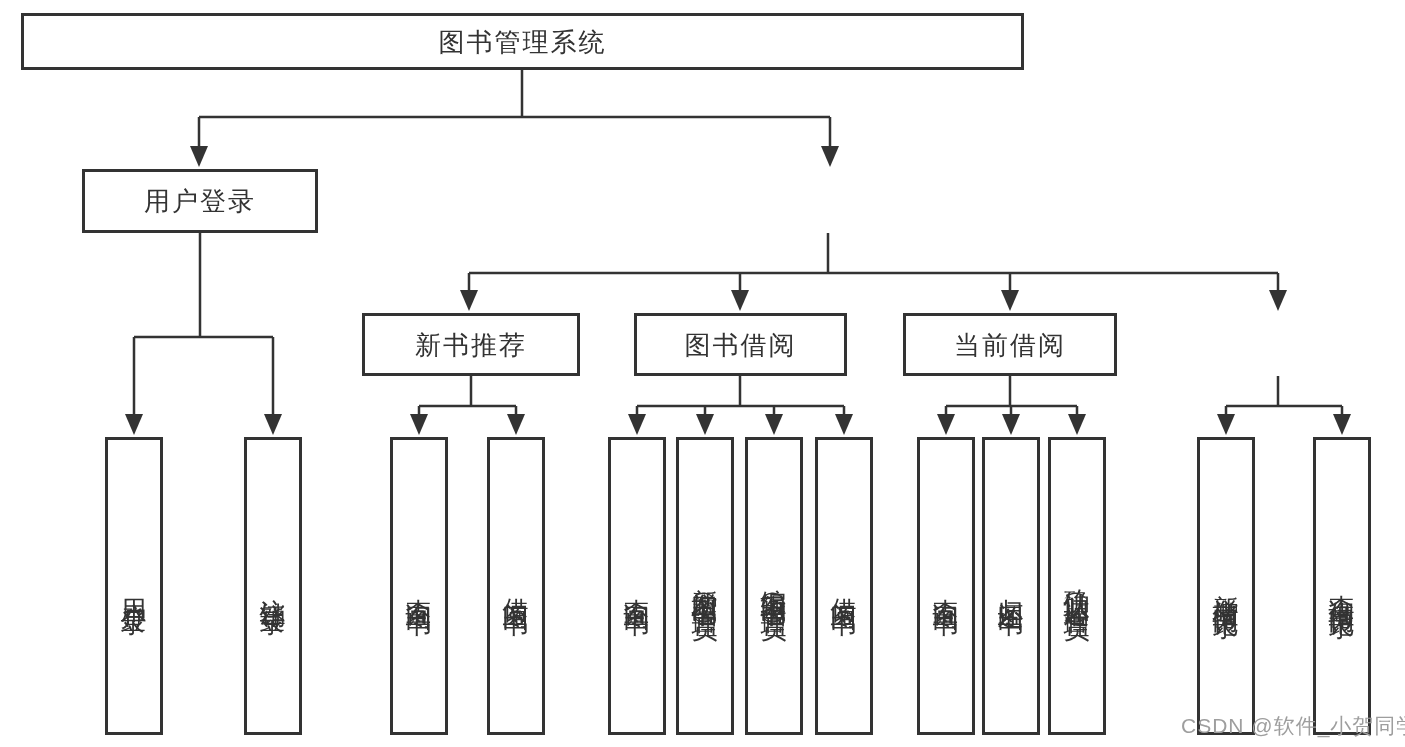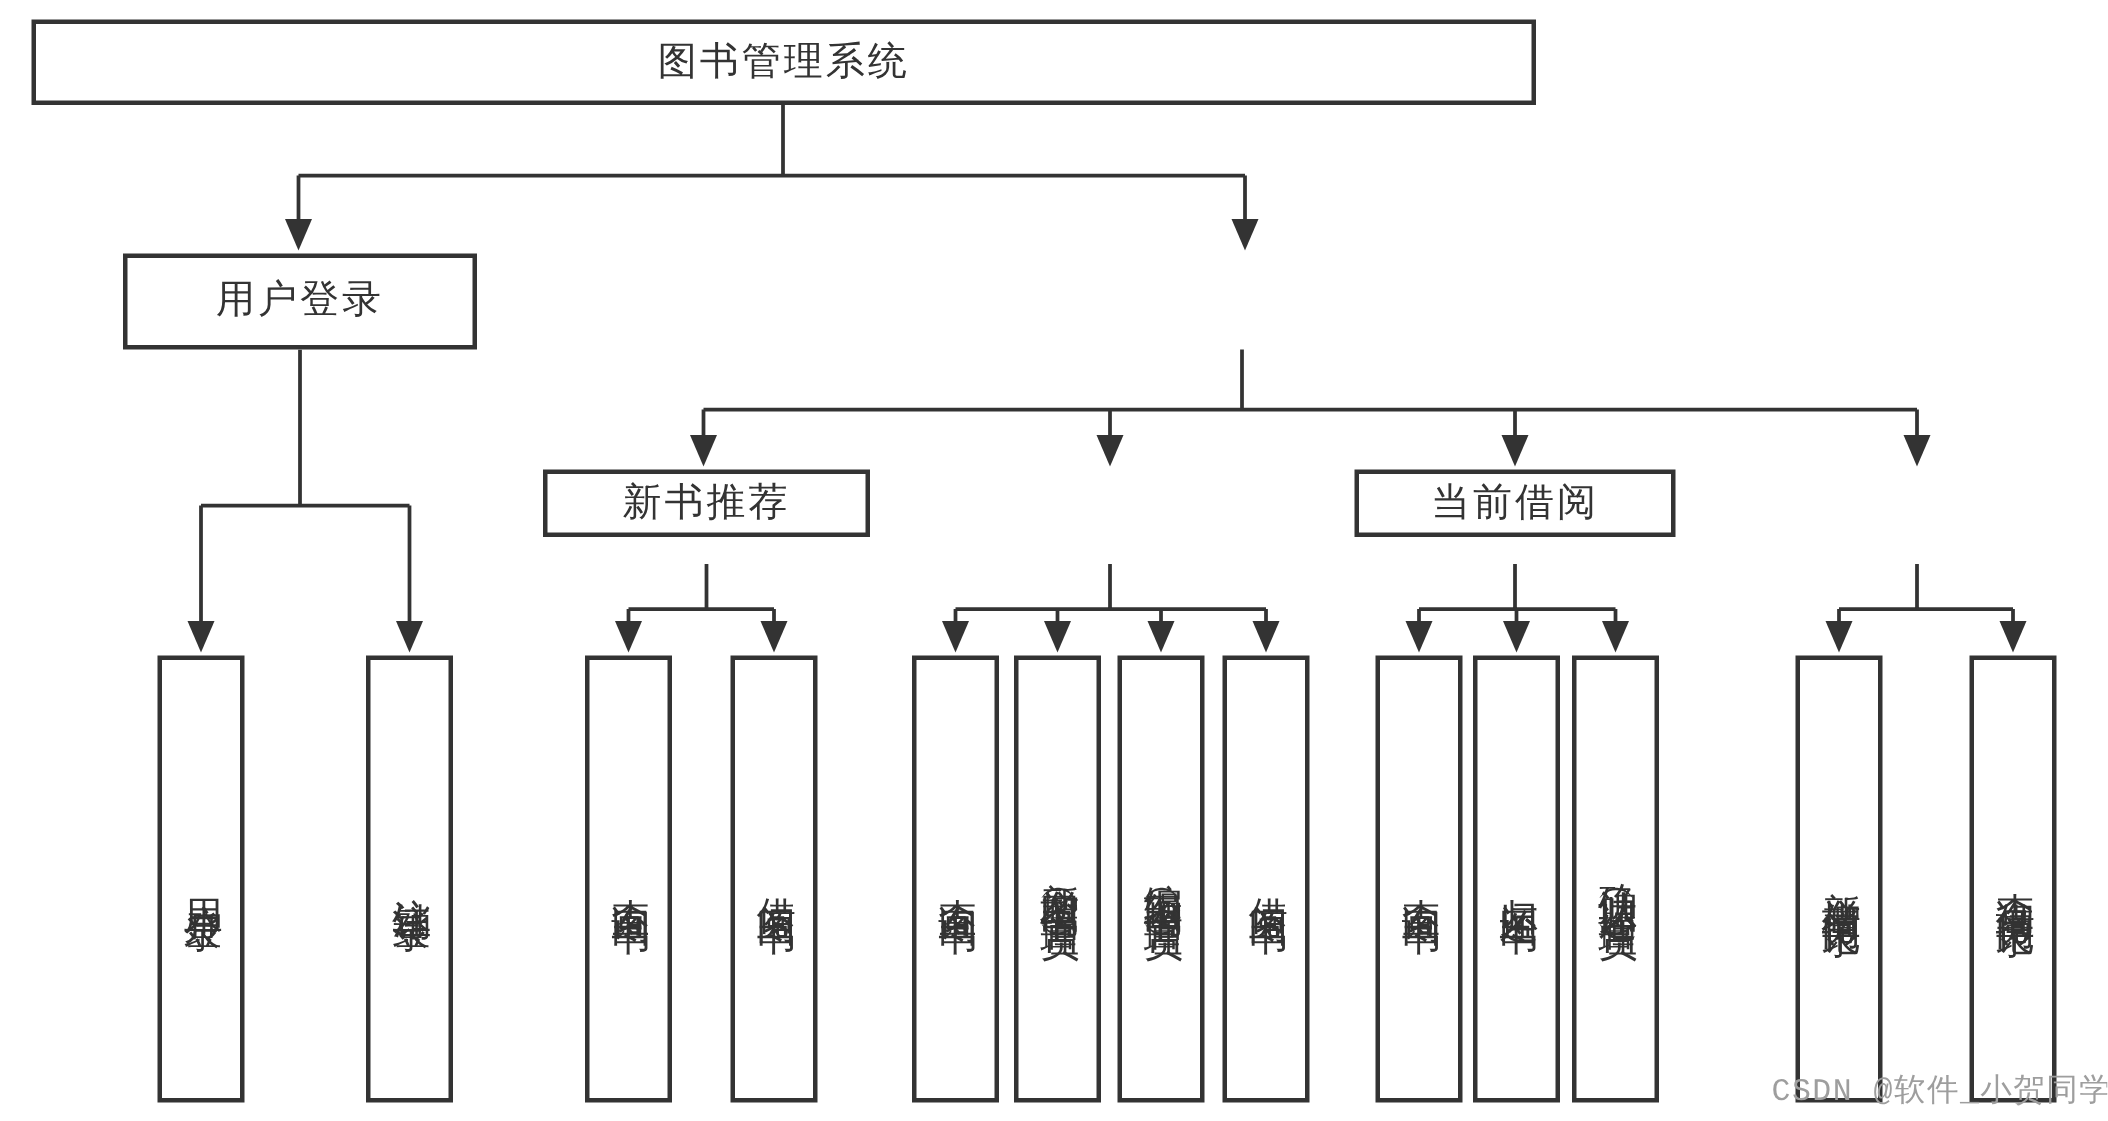--- a/index.html
+++ b/index.html
@@ -6,21 +6,21 @@
     --line:#333333;
     --text:#333333;
     --wm:#9e9e9e;
     --boxbg:#ffffff;
   }
   html,body{margin:0;padding:0;background:#ffffff;}
   #stage{
     position:relative;
     width:1405px;height:747px;
     background:var(--boxbg);
-    font-family:Liberation Mono, monospace;
+    font-family:Liberation Sans, sans-serif;
     color:var(--text);
     overflow:hidden;
   }
   #wires{position:absolute;left:0;top:0;width:1405px;height:747px;z-index:0;}
   #wires path{stroke:var(--line);stroke-width:2.5;fill:none;}
   #wires polygon{fill:var(--line);stroke:none;}
   .box{
     position:absolute;
     box-sizing:border-box;
     border:3px solid var(--line);
@@ -30,21 +30,21 @@
   }
   .box.h span{
     font-size:26px;line-height:1;letter-spacing:2px;white-space:nowrap;
   }
   .box.v span{
     writing-mode:vertical-rl;
     text-orientation:mixed;
     font-size:26px;line-height:1;letter-spacing:4px;white-space:nowrap;
   }
   .lvl2{height:64px;}
-  .lvl3{height:45px;text-align:center;}
+  .lvl3{height:63px;text-align:center;}
   .leaf{top:437px;width:58px;height:298px;}
   #watermark{
     position:absolute;left:1181px;top:712px;z-index:5;
     font-size:21px;letter-spacing:1px;color:var(--wm);white-space:nowrap;
   }
 </style>
 </head>
 <body>
 
 <div id="stage">
@@ -86,20 +86,23 @@
     <span>图书管理系统</span>
   </div>
 
   <div class="box h lvl2" style="left:82px;top:169px;width:236px">
     <span>用户登录</span>
   </div>
 
   <div class="box h lvl3" style="left:362px;top:313px;width:218px">
     <span>新书推荐</span>
   </div>
+  <div class="box h lvl3" style="left:634px;top:313px;width:213px">
+    <span>图书借阅</span>
+  </div>
   <div class="box h lvl3" style="left:903px;top:313px;width:214px">
     <span>当前借阅</span>
   </div>
 
   <div class="box v leaf" style="left:105px">
     <span>用户登录</span>
   </div>
   <div class="box v leaf" style="left:244px">
     <span>注销登录</span>
   </div>

